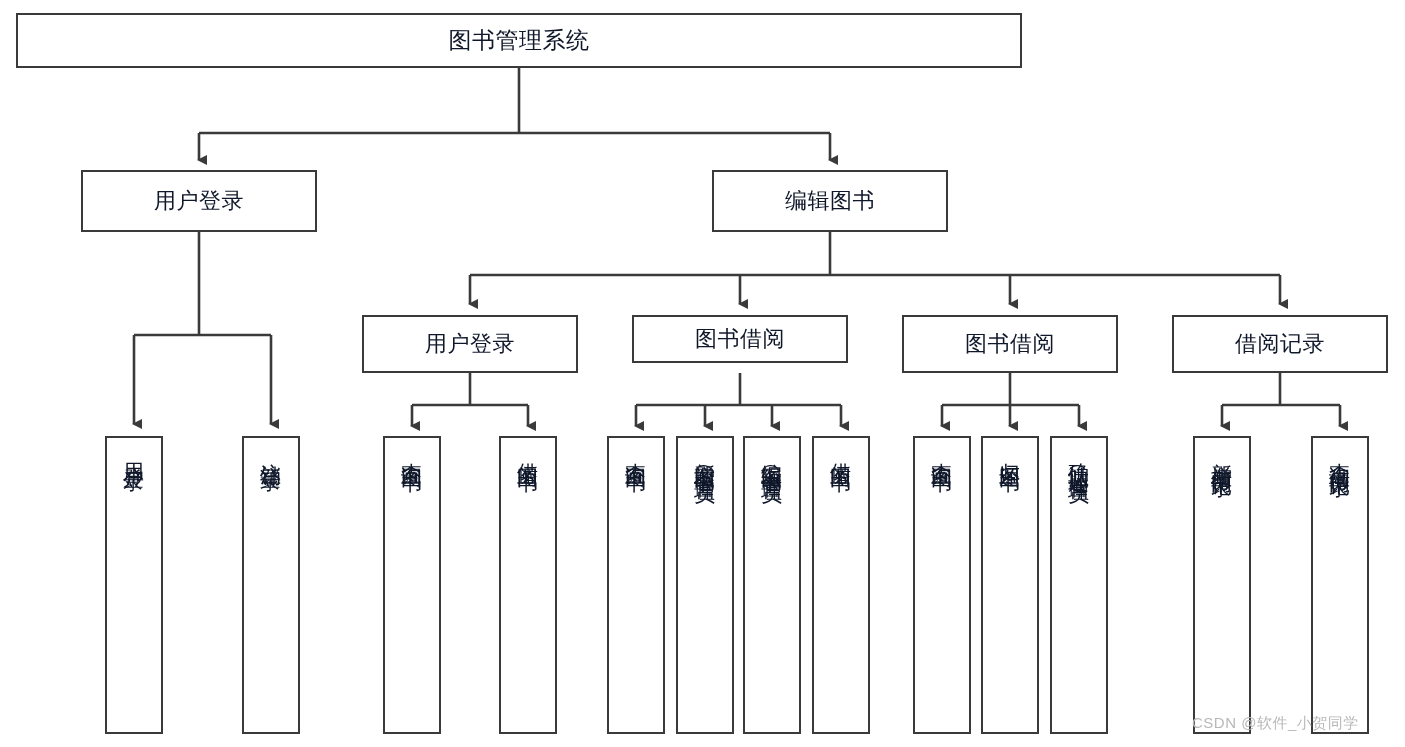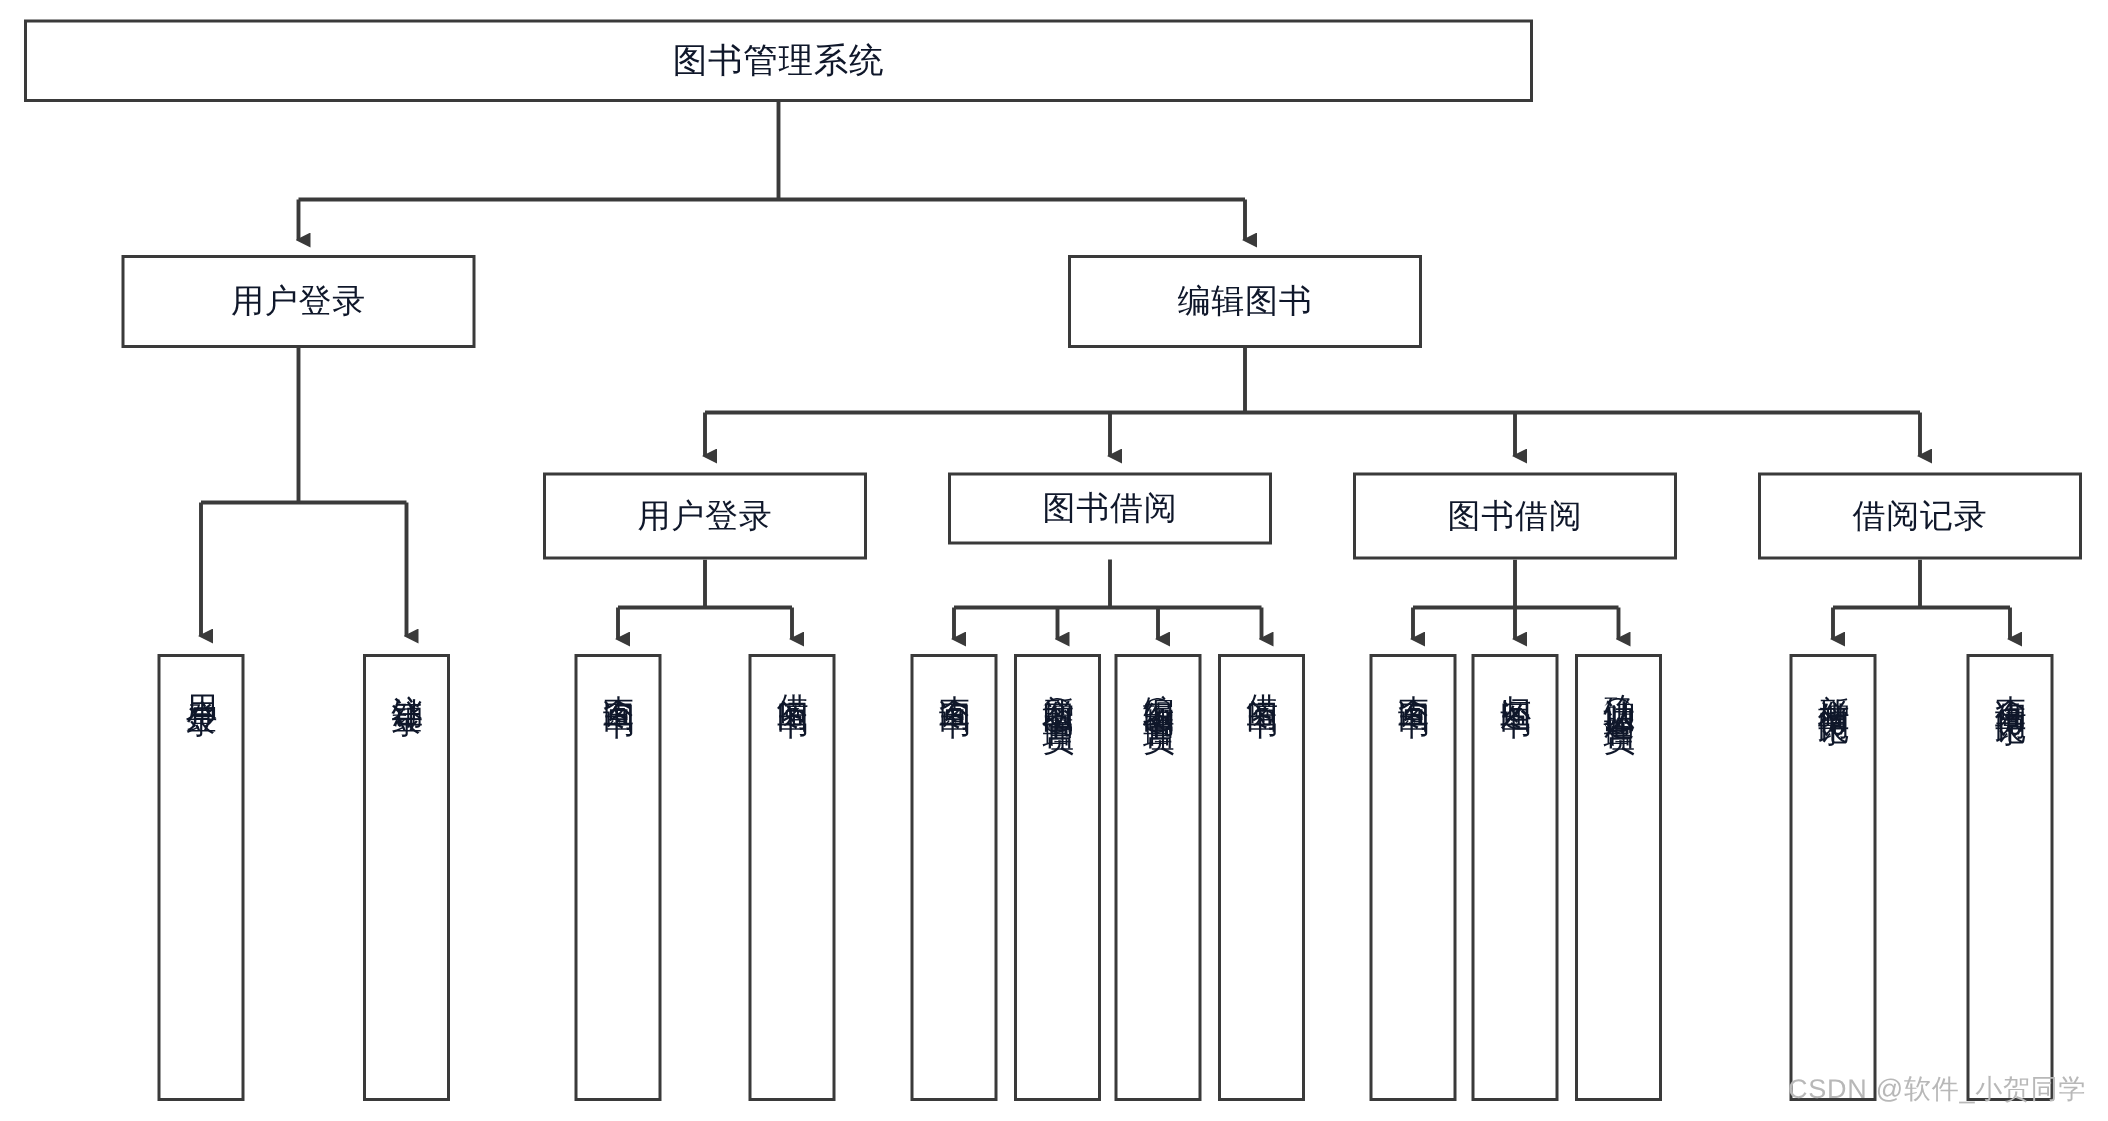--- a/index.html
+++ b/index.html
@@ -55,21 +55,21 @@
     writing-mode: vertical-rl;
     text-orientation: upright;
     font-size: 21px;
     line-height: 1.0;
     letter-spacing: 3px;
     white-space: nowrap;
   }
   .watermark {
     position: absolute;
     color: #b8b8b8;
-    font-size: 18px;
+    font-size: 15px;
     letter-spacing: 0.5px;
     white-space: nowrap;
     user-select: none;
   }
 </style>
 </head>
 <body>
 
 <div id="canvas">
 

